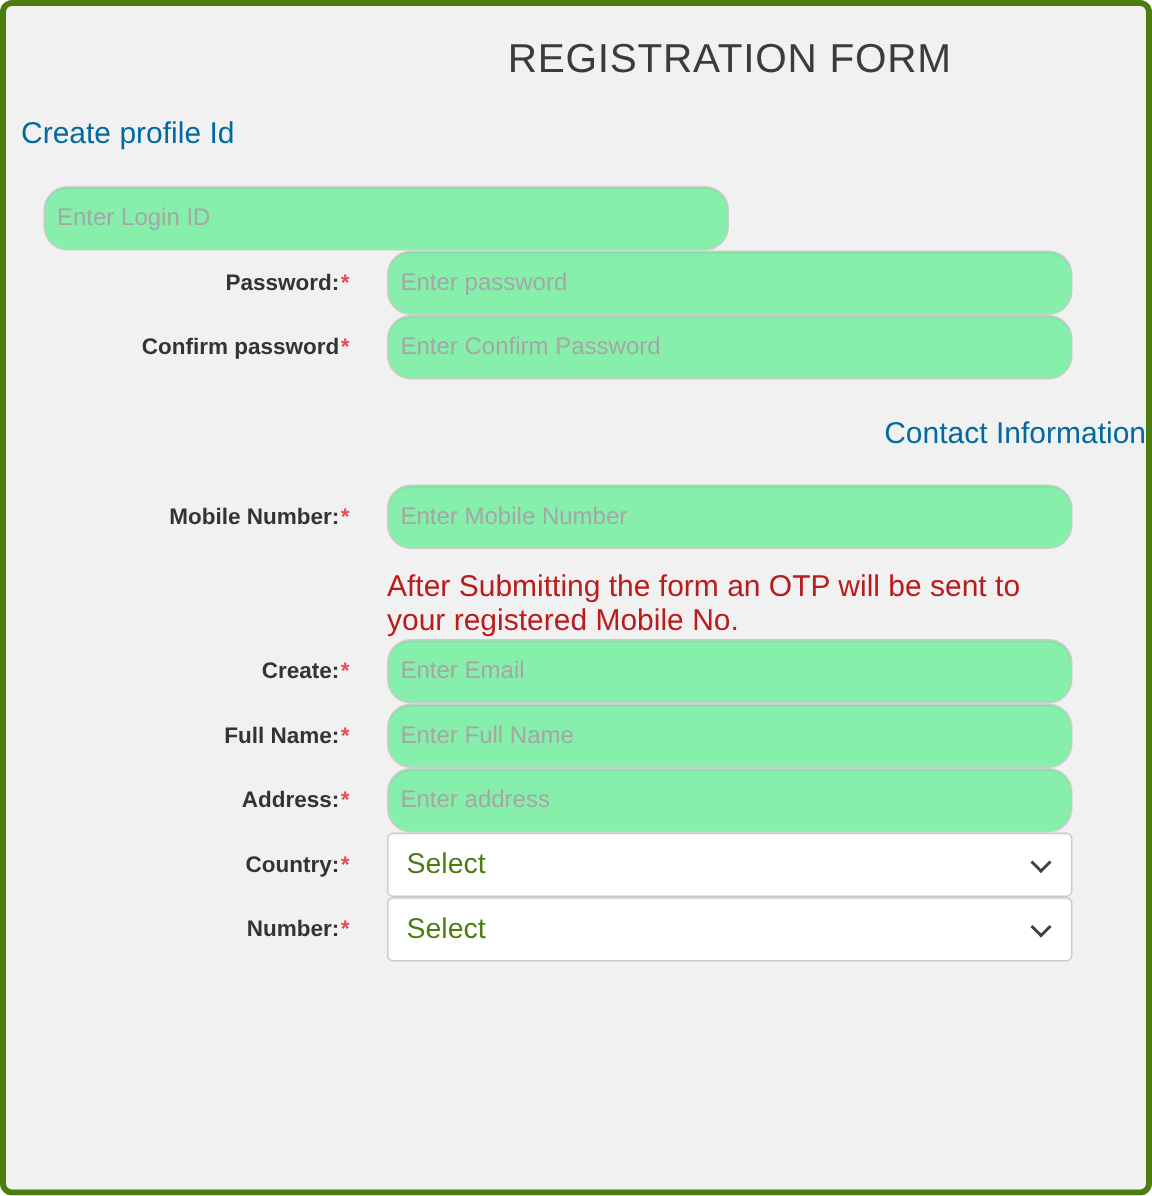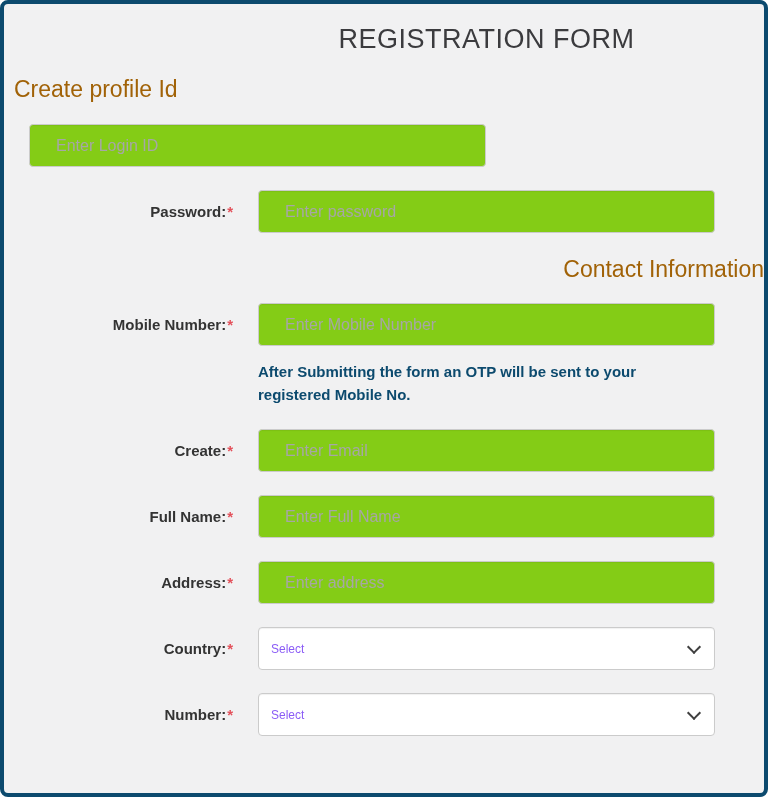--- a/index.html
+++ b/index.html
@@ -3,21 +3,21 @@
 <meta charset="utf-8">
 <style>
   * { margin: 0; padding: 0; box-sizing: border-box; }
   html, body { background: #ffffff; }
   body { font-family: "Liberation Sans", sans-serif; }
 
   .page {
     position: relative;
     width: 768px;
     height: 797px;
-    border: 4px solid #0c4a6e;
+    border: 4px solid #4d7c0f;
     border-radius: 8px;
     background: #f1f1f2;
     overflow: hidden;
   }
   .content {
     padding-top: 19px;
   }
 
   .form-title {
     margin-left: 254px;
@@ -25,31 +25,30 @@
     text-align: center;
     font-size: 27px;
     line-height: 32px;
     letter-spacing: 0.5px;
     color: #3b3b3e;
     font-weight: 400;
   }
 
   .section-heading {
     margin: 20px 0 0 10px;
-    font-size: 23px;
+    font-size: 20px;
     line-height: 28px;
     font-weight: 400;
-    color: #a16207;
+    color: #0369a1;
   }
   .section-heading.second { margin-top: 22px; text-align: right; }
 
   .form-row {
     display: flex;
     align-items: center;
-    margin-top: 23px;
   }
   .form-row.first-of-section { margin-top: 21px; }
   .form-row.mobile-row { margin-top: 20px; }
 
   .field-label {
     flex: 0 0 229px;
     text-align: right;
     font-size: 15px;
     font-weight: bold;
     color: #333333;
@@ -60,66 +59,66 @@
     font-weight: bold;
     margin-left: 1px;
   }
 
   .field-control { margin-left: 25px; position: relative; }
 
   input.text-input {
     width: 457px;
     height: 43px;
     border: 1px solid #cbcbcb;
-    border-radius: 4px;
-    background: #84cc16;
+    border-radius: 16px;
+    background: #86efac;
     box-shadow: inset 0 1px 1px rgba(0,0,0,0.06);
-    padding: 0 26px;
+    padding: 0 8px;
     font-family: "Liberation Sans", sans-serif;
     font-size: 16px;
     color: #333333;
     outline: none;
   }
   input.text-input::placeholder { color: #a6a6a6; opacity: 1; }
 
   .select-wrap { position: relative; width: 457px; }
   select.select-input {
     width: 457px;
     height: 43px;
     border: 1px solid #cbcbcb;
     border-radius: 4px;
     background: #ffffff;
     box-shadow: inset 0 1px 1px rgba(0,0,0,0.06);
     padding: 0 30px 0 12px;
     font-family: "Liberation Sans", sans-serif;
-    font-size: 12px;
-    color: #8b5cf6;
+    font-size: 19px;
+    color: #4d7c0f;
     outline: none;
     -webkit-appearance: none;
     -moz-appearance: none;
     appearance: none;
   }
   .chevron {
     position: absolute;
     right: 16px;
     top: 15px;
     width: 10px;
     height: 10px;
     border-left: 2.5px solid #3f3f3f;
     border-bottom: 2.5px solid #3f3f3f;
     transform: rotate(-45deg);
     pointer-events: none;
   }
 
   .otp-note {
     margin: 14px 0 0 254px;
     width: 424px;
-    font-size: 15px;
-    font-weight: bold;
-    color: #0c4a6e;
+    font-size: 20px;
+    font-weight: normal;
+    color: #b91c1c;
     line-height: 23px;
   }
 </style>
 </head>
 <body>
 
 <div class="page">
   <div class="content">
 
     <div class="form-title">REGISTRATION FORM</div>
@@ -132,20 +131,26 @@
       </div>
     </div>
 
     <div class="form-row">
       <div class="field-label"><span>Password:</span><span class="req">*</span></div>
       <div class="field-control">
         <input class="text-input" type="password" placeholder="Enter password" style="">
       </div>
     </div>
 
+    <div class="form-row">
+      <div class="field-label"><span>Confirm password</span><span class="req">*</span></div>
+      <div class="field-control">
+        <input class="text-input" type="password" placeholder="Enter Confirm Password" style="">
+      </div>
+    </div>
 
     <div class="section-heading second">Contact Information</div>
 
     <div class="form-row mobile-row">
       <div class="field-label"><span>Mobile Number:</span><span class="req">*</span></div>
       <div class="field-control">
         <input class="text-input" type="text" placeholder="Enter Mobile Number" style="">
       </div>
     </div>
 

